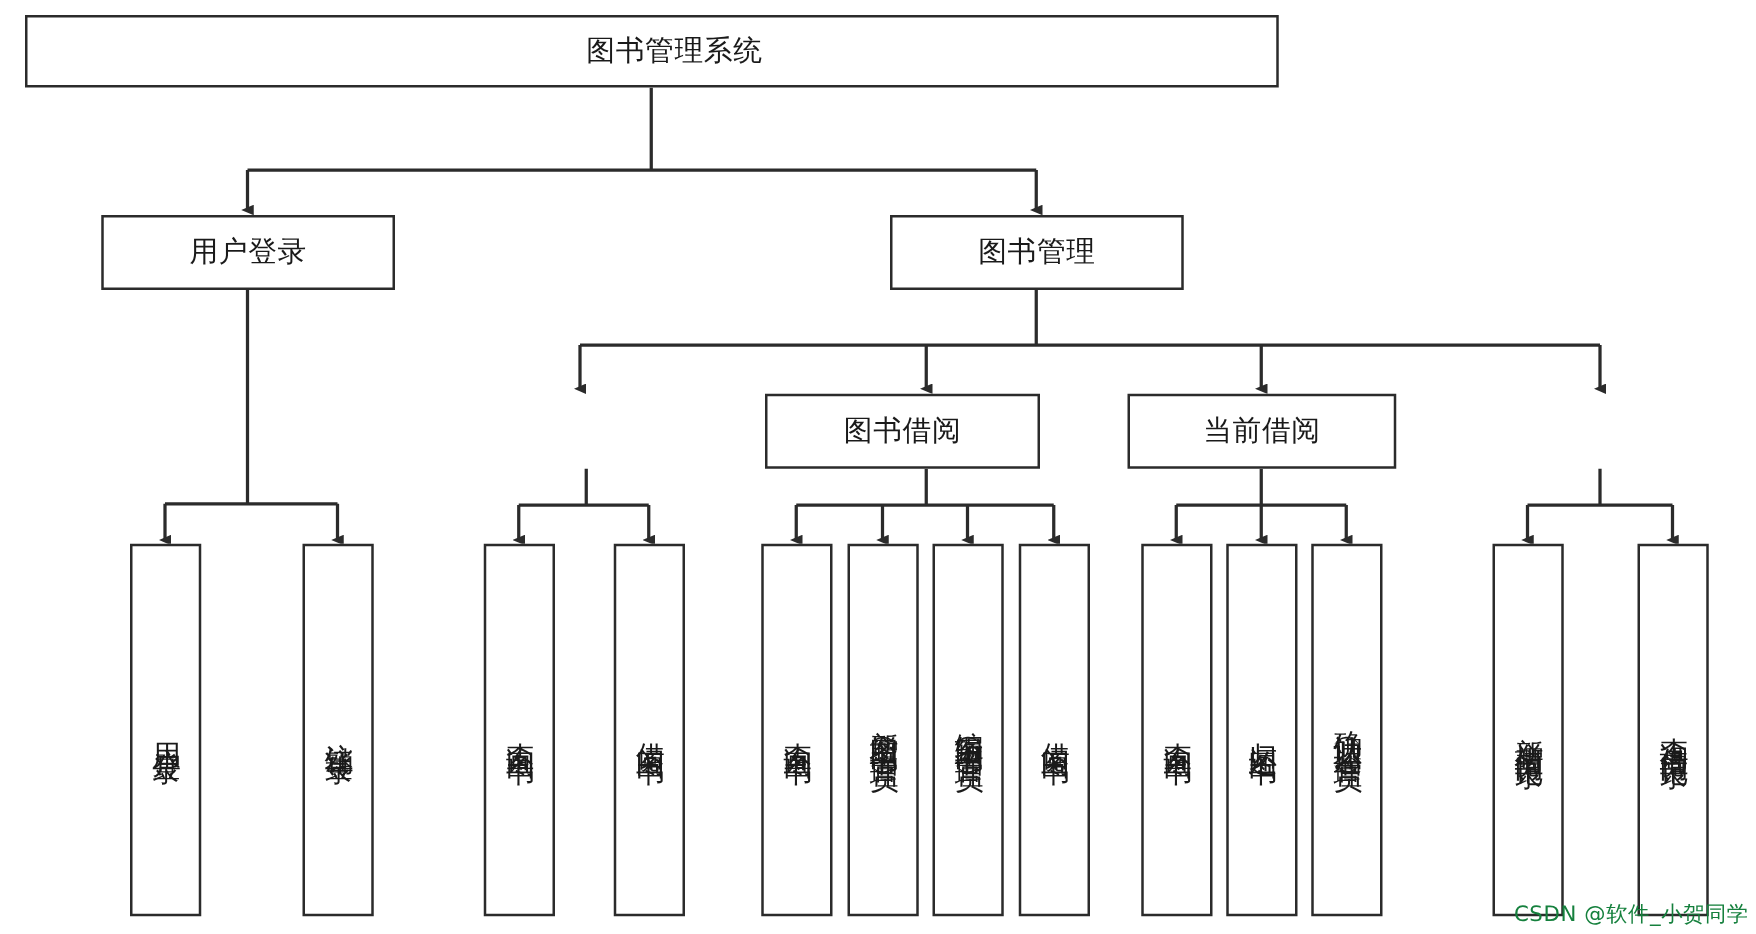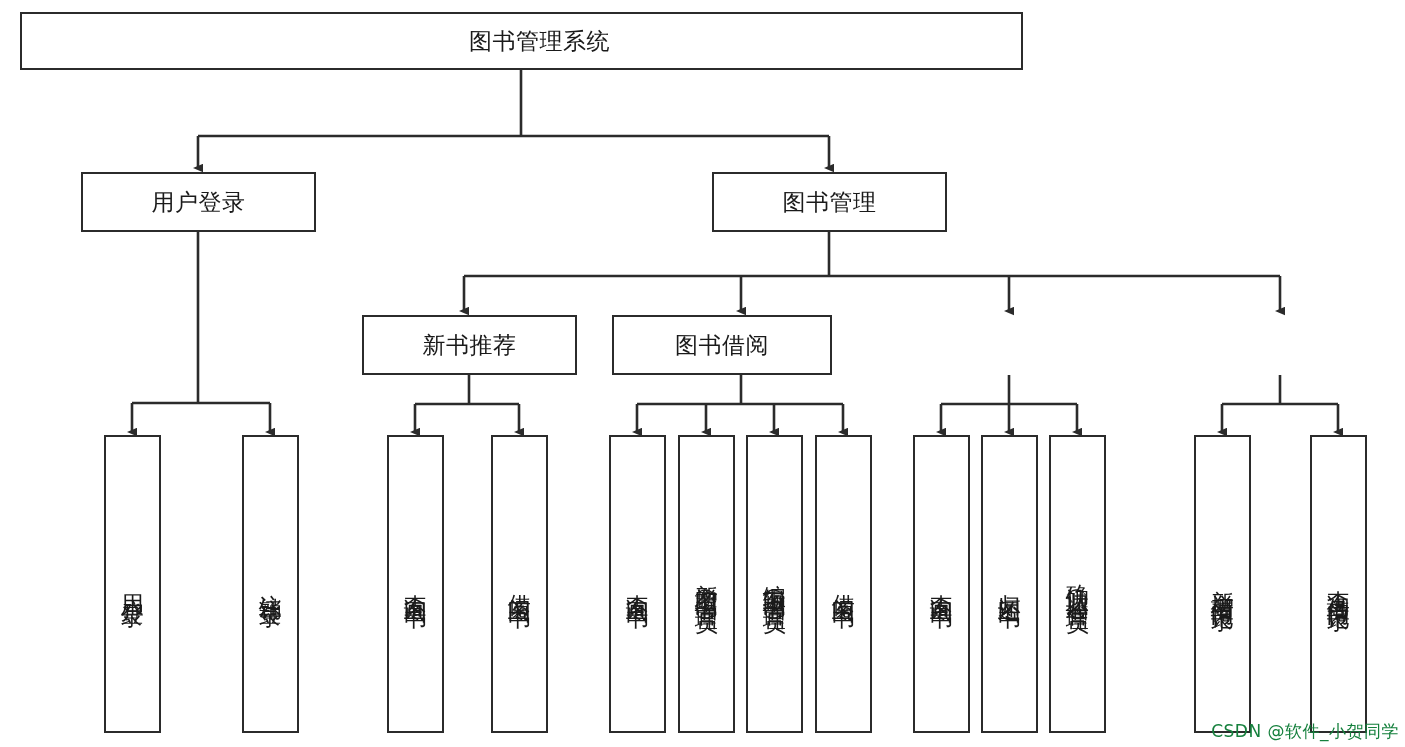--- a/index.html
+++ b/index.html
@@ -139,28 +139,28 @@
   </div>
 
   <div class="node-box node-h" style="left:81px; top:172px; width:235px; height:60px;">
     <span class="node-label">用户登录</span>
   </div>
 
   <div class="node-box node-h" style="left:712px; top:172px; width:235px; height:60px;">
     <span class="node-label">图书管理</span>
   </div>
 
-  <div class="node-box node-h" style="left:362px; top:315px; width:215px; height:60px;">
-    <span class="node-label">新书推荐</span>
-  </div>
 
   <div class="node-box node-h" style="left:612px; top:315px; width:220px; height:60px;">
     <span class="node-label">图书借阅</span>
   </div>
 
+  <div class="node-box node-h" style="left:902px; top:315px; width:215px; height:60px;">
+    <span class="node-label">当前借阅</span>
+  </div>
 
 
   <div class="node-box node-v" style="left:104px; top:435px; width:57px; height:298px;">
     <span class="node-label">用户登录</span>
   </div>
   <div class="node-box node-v" style="left:242px; top:435px; width:57px; height:298px;">
     <span class="node-label">注销登录</span>
   </div>
 
   <div class="node-box node-v" style="left:387px; top:435px; width:57px; height:298px;">

